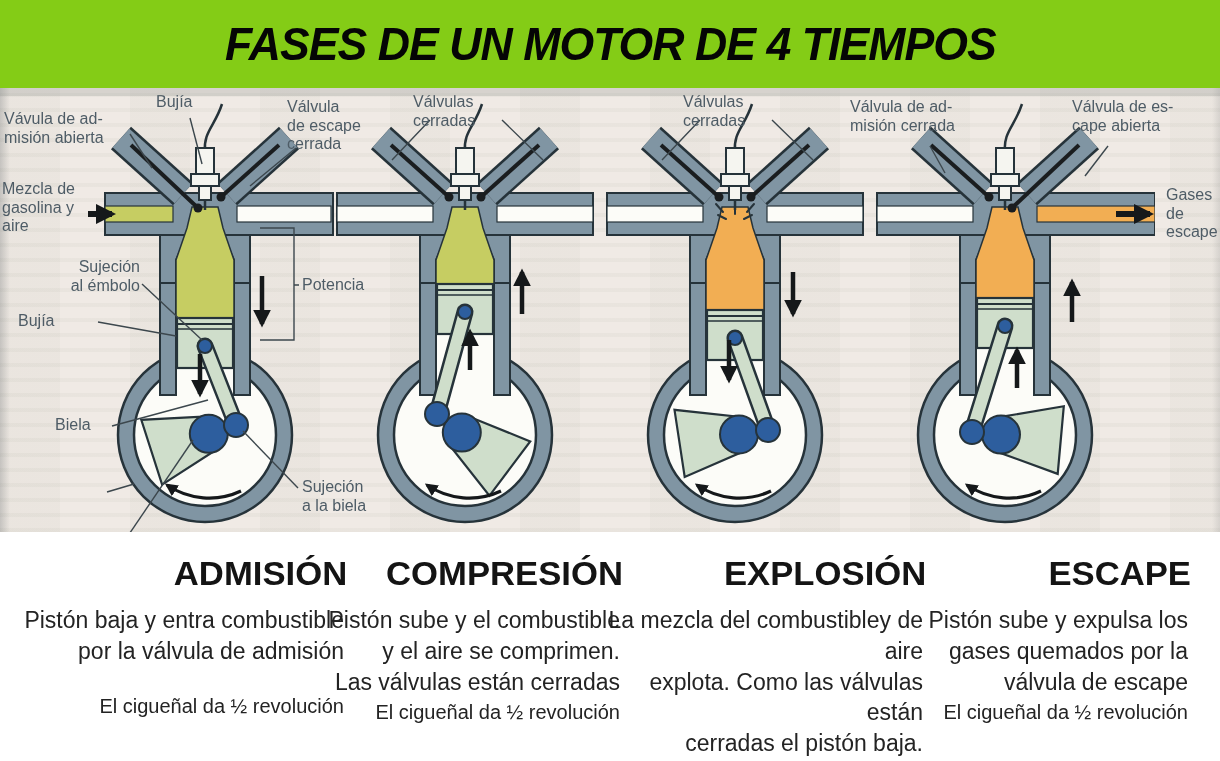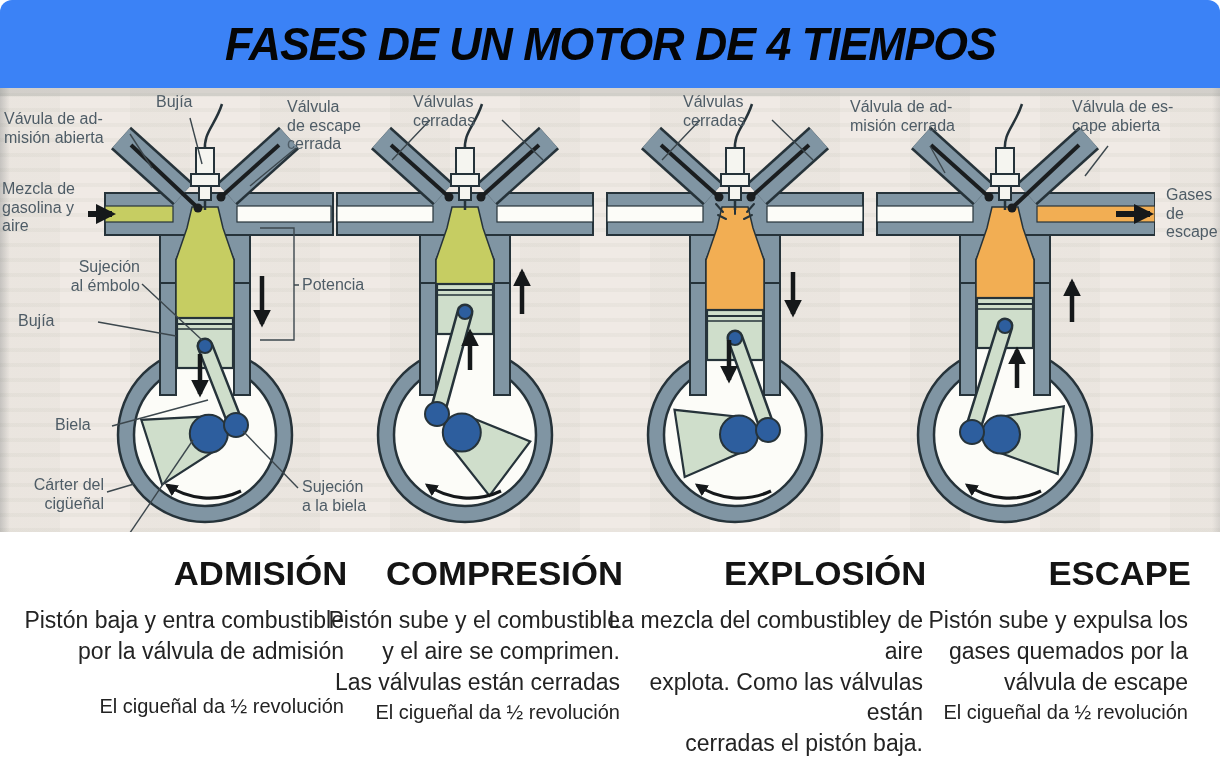--- a/index.html
+++ b/index.html
@@ -1,17 +1,17 @@
 <!DOCTYPE html>
 <html><head>
 <meta charset="utf-8">
 <style>
   html,body{margin:0;padding:0;background:#ffffff;width:1220px;height:761px;overflow:hidden;
     font-family:"Liberation Sans", sans-serif;}
-  .page{position:relative;width:1220px;height:761px;background:#3b82f6;border-radius:12px;}
+  .page{position:relative;width:1220px;height:761px;background:#84cc16;}
 
   .title-band{position:absolute;left:0;top:0;width:1220px;height:88px;
     display:flex;align-items:center;justify-content:center;}
   .main-title{font-size:46px;font-weight:bold;font-style:italic;color:#050505;
     letter-spacing:-1px;transform:scaleX(0.97);white-space:nowrap;}
 
   .strip{position:absolute;left:0;top:88px;width:1220px;height:444px;background:#f0eae5;}
   .strip::before{content:"";position:absolute;inset:0;pointer-events:none;
     background:
       linear-gradient(90deg, rgba(100,105,108,0.28), rgba(100,105,108,0) 10px),
@@ -260,22 +260,20 @@
 de escape
 cerrada</div>
     <div class="dlabel ta-l" style="left:2px;top:92px;width:100px">Mezcla de
 gasolina y
 aire</div>
     <div class="dlabel ta-r" style="left:40px;top:170px;width:100px">Sujeción
 al émbolo</div>
     <div class="dlabel ta-l" style="left:18px;top:224px;width:78px">Bujía</div>
     <div class="dlabel ta-l" style="left:302px;top:188px;width:80px">Potencia</div>
     <div class="dlabel ta-l" style="left:55px;top:328px;width:55px">Biela</div>
-    <div class="dlabel ta-r" style="left:2px;top:388px;width:102px">Cárter del
-cigüeñal</div>
     <div class="dlabel ta-l" style="left:32px;top:458px;width:85px">Cigüeñal</div>
     <div class="dlabel ta-l" style="left:302px;top:390px;width:90px">Sujeción
 a la biela</div>
     <div class="dlabel ta-c" style="left:413px;top:5px;width:104px">Válvulas
 cerradas</div>
     <div class="dlabel ta-c" style="left:683px;top:5px;width:104px">Válvulas
 cerradas</div>
     <div class="dlabel ta-c" style="left:850px;top:10px;width:150px">Válvula de ad-
 misión cerrada</div>
     <div class="dlabel ta-c" style="left:1072px;top:10px;width:135px">Válvula de es-

